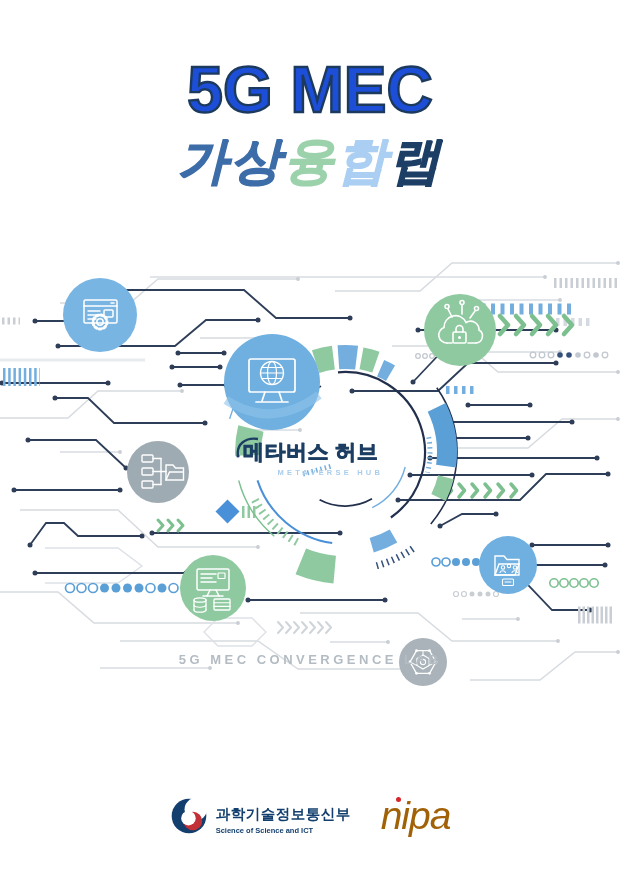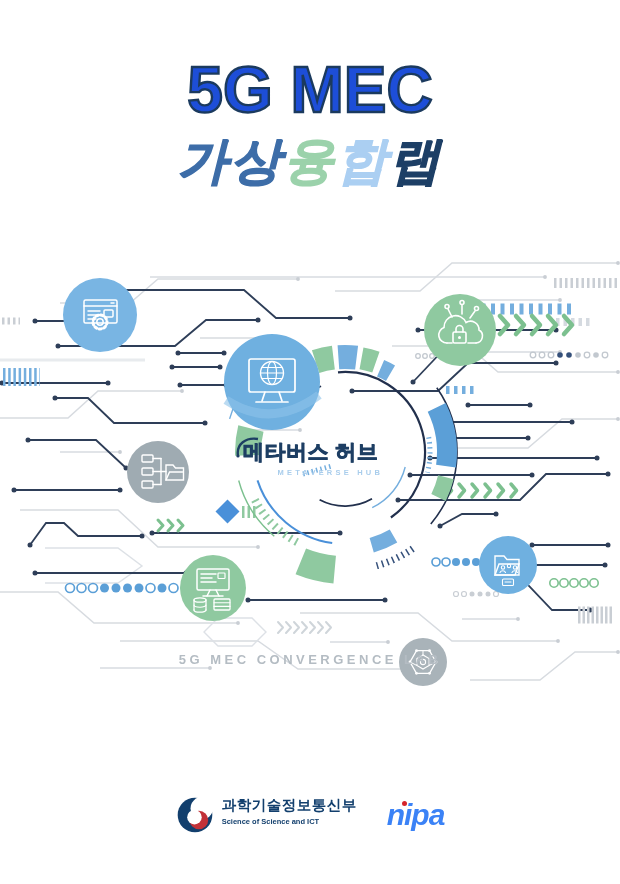--- a/index.html
+++ b/index.html
@@ -21,25 +21,25 @@
   .hub-k{font-size:21px;font-weight:700;color:#1d3e63;-webkit-text-stroke:0.8px #1d3e63;
          letter-spacing:0.5px;text-align:left;white-space:nowrap;}
   .hub-e{margin-top:2px;font-size:7.5px;font-weight:700;color:#a9cdec;
          letter-spacing:3.2px;text-align:right;padding-right:2px;}
   
   .lab{position:absolute;left:160px;top:652px;width:300px;text-align:center;z-index:2;
        font-size:13px;font-weight:700;letter-spacing:3.5px;color:#b4bcc3;}
   
   .footer{position:absolute;left:0;top:796px;width:620px;display:flex;
           justify-content:center;align-items:center;gap:30px;z-index:2;}
-  .logo{display:flex;align-items:flex-start;gap:8px;}
+  .logo{display:flex;align-items:flex-end;gap:8px;}
   .msit-k{font-size:14.5px;font-weight:700;color:#123f6d;letter-spacing:0.5px;}
   .msit-e{font-size:7.5px;color:#123f6d;margin-top:2px;font-weight:700;}
-  .nipa-word{position:relative;font-size:30px;font-weight:700;font-style:italic;
-             color:#3b82f6;letter-spacing:-1px;line-height:1;}
+  .nipa-word{position:relative;font-size:39px;font-weight:400;font-style:italic;
+             color:#a16207;letter-spacing:-1px;line-height:1;}
   .nipa-dot{position:absolute;left:15px;top:1px;width:5px;height:5px;border-radius:50%;
             background:#d6252b;}
   .nipa-k{font-size:14.5px;font-weight:700;color:#1b5aa7;letter-spacing:0.5px;}
   .nipa-e{font-size:6.8px;color:#d6252b;font-style:italic;font-weight:700;margin-top:2px;}
 </style>
 </head>
 <body>
 
 <svg class="layer" width="620" height="884" viewBox="0 0 620 884">
   <defs>

